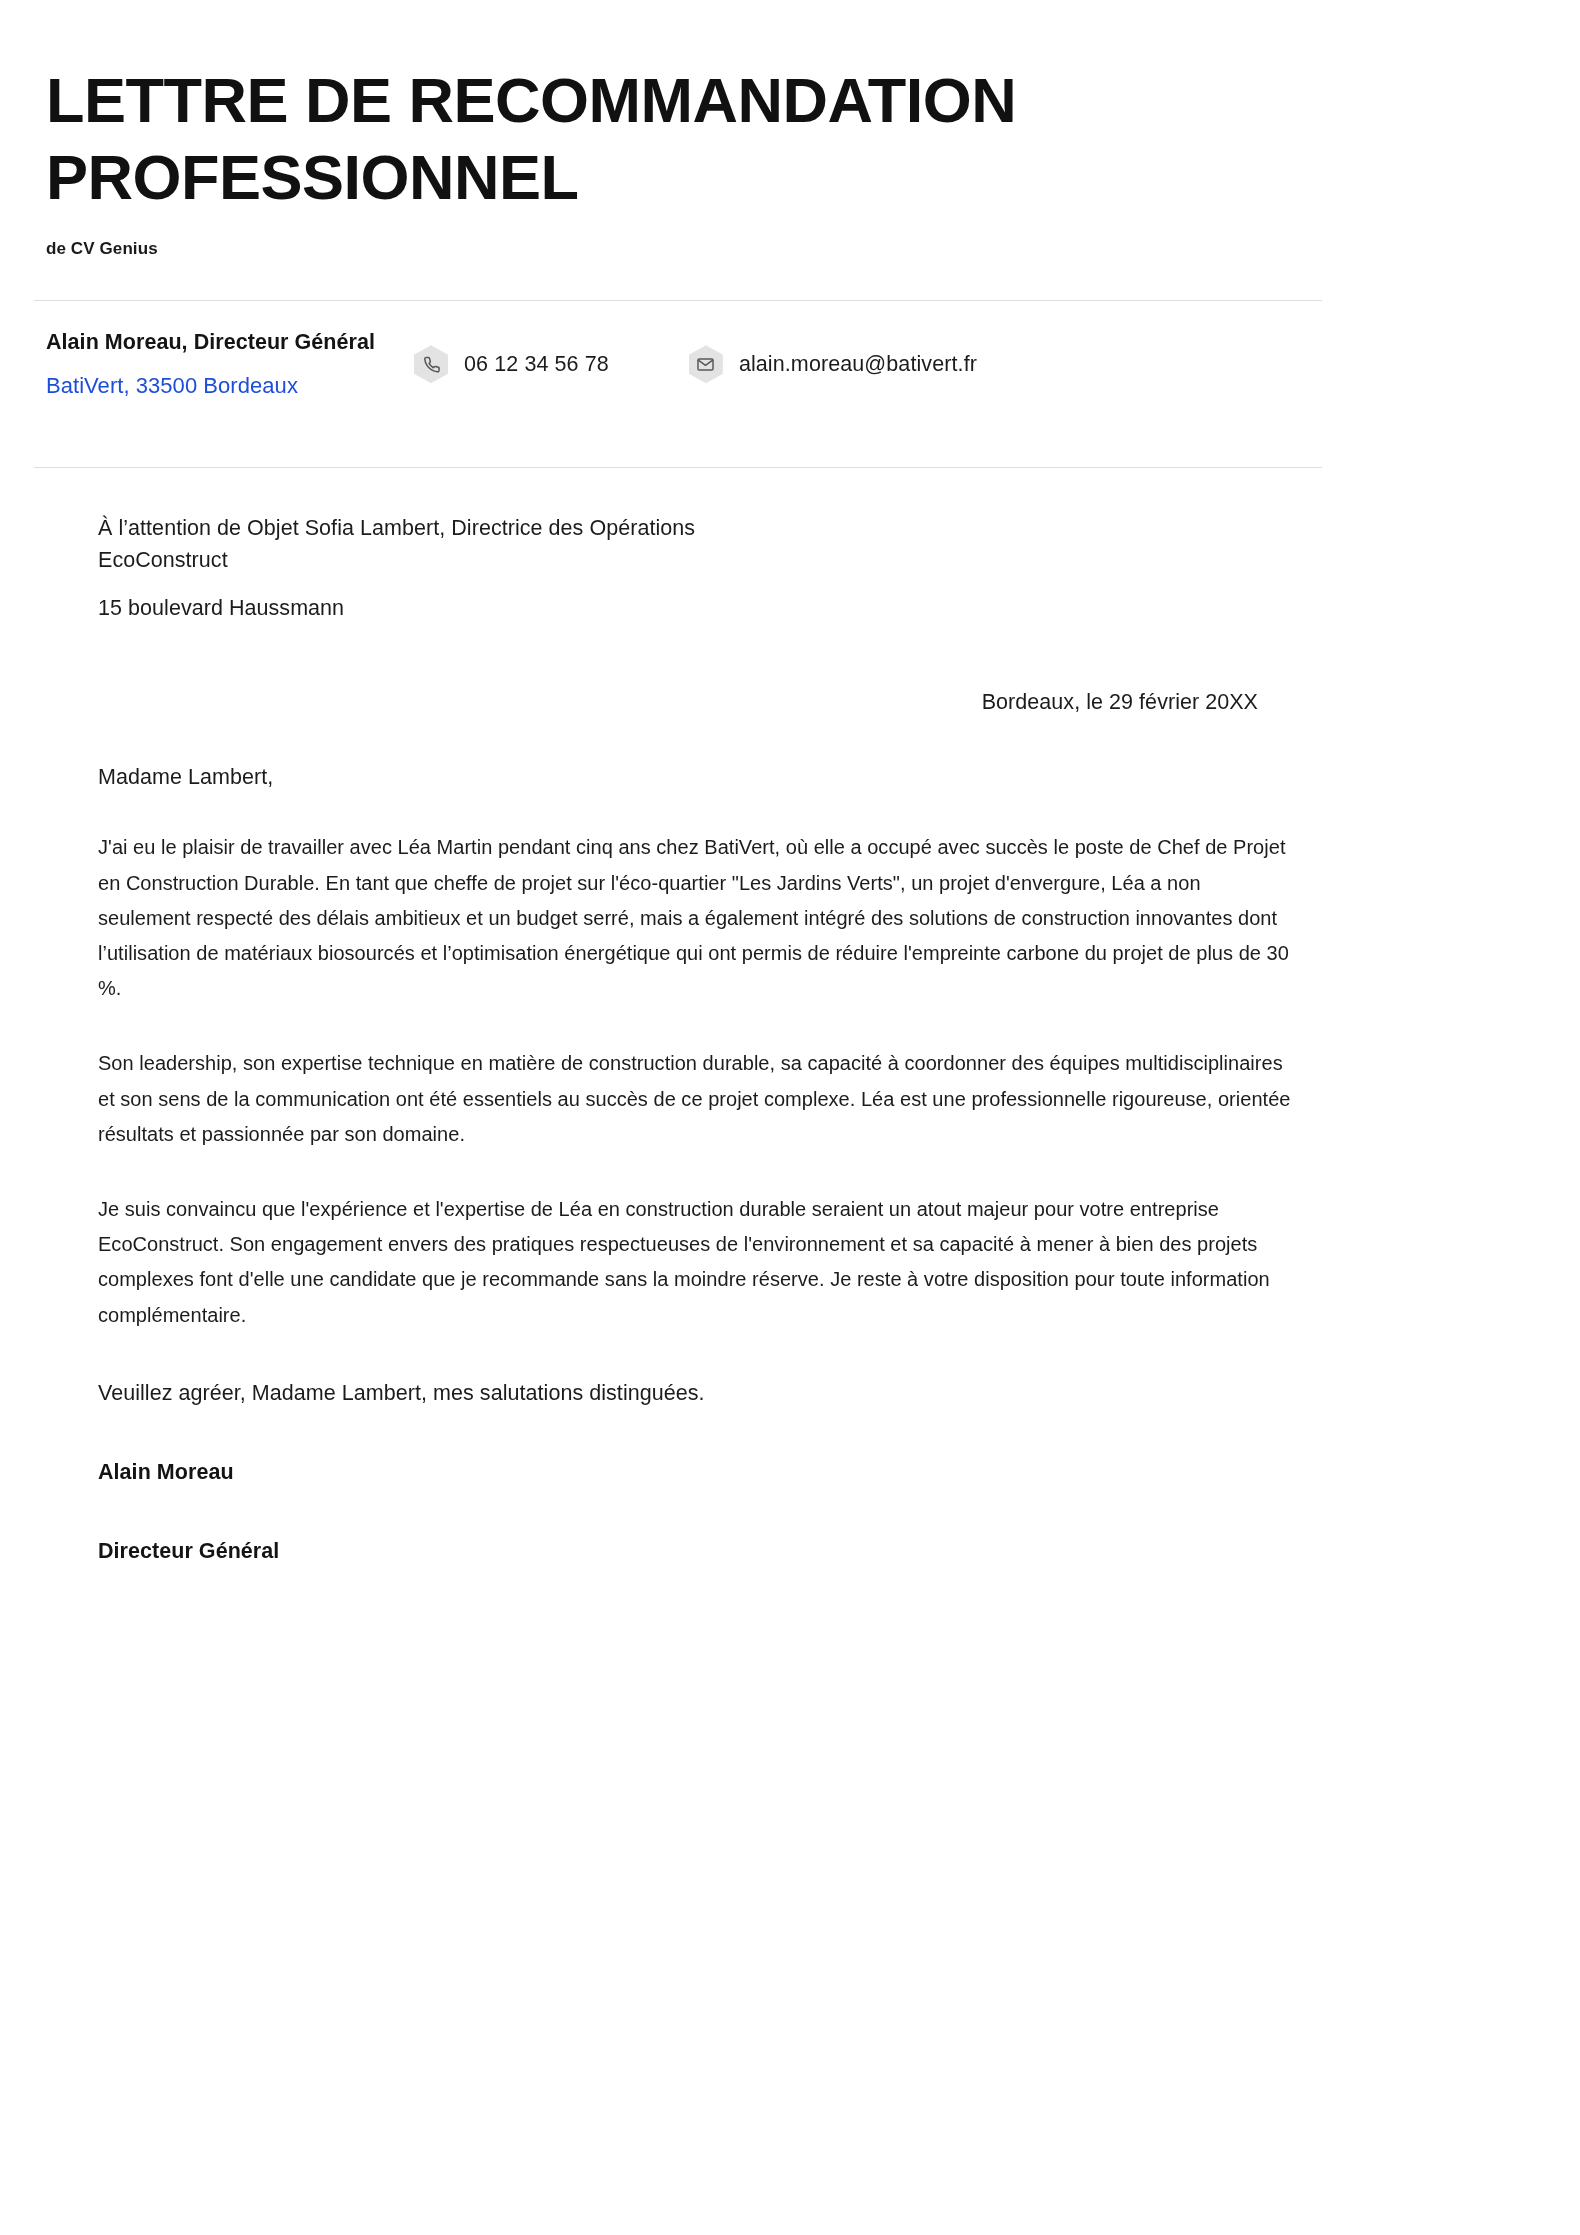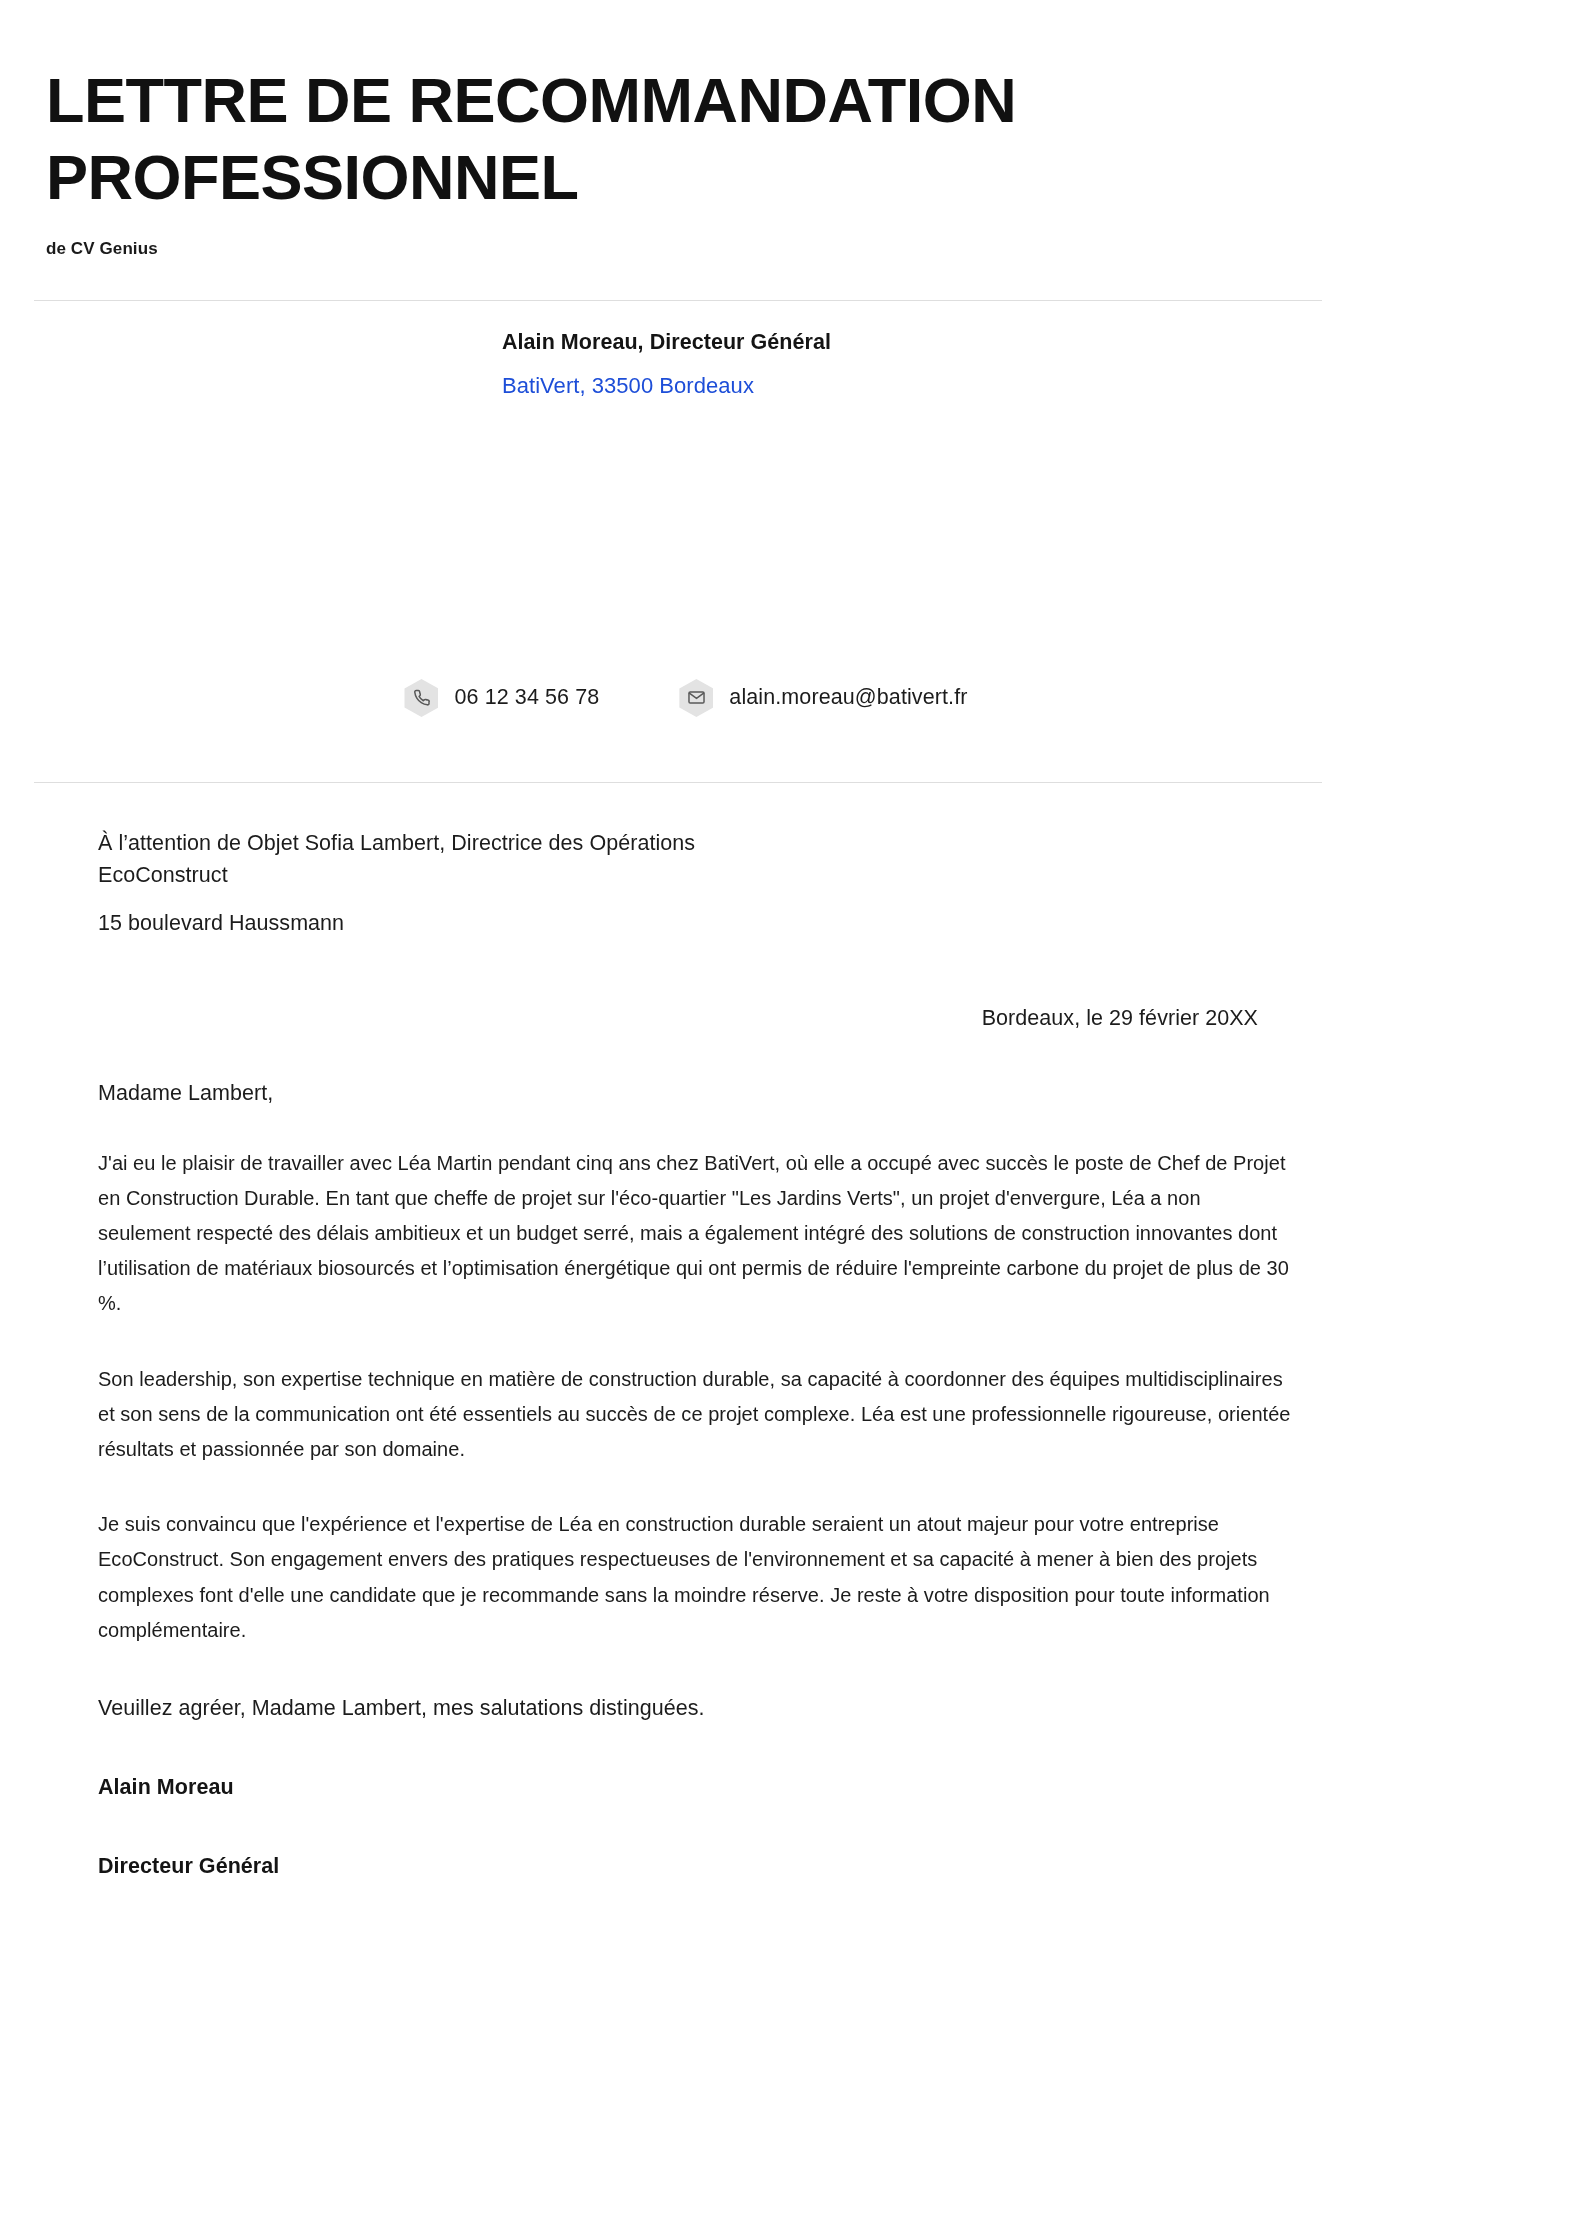--- a/index.html
+++ b/index.html
@@ -54,21 +54,20 @@
   .rule-top { margin-top: 41px; }
   .rule-bottom { margin-top: 41px; }
 
   
   .sender-band {
     display: flex;
     align-items: center;
     padding: 26px 46px 24px 46px;
     min-height: 82px;
     box-sizing: border-box;
-    flex-direction: column;
   }
   .sender-identity {
     width: 352px;
     flex: 0 0 352px;
   }
   .sender-name {
     font-size: 21.5px;
     font-weight: 700;
     color: #141414;
     line-height: 1.42;

